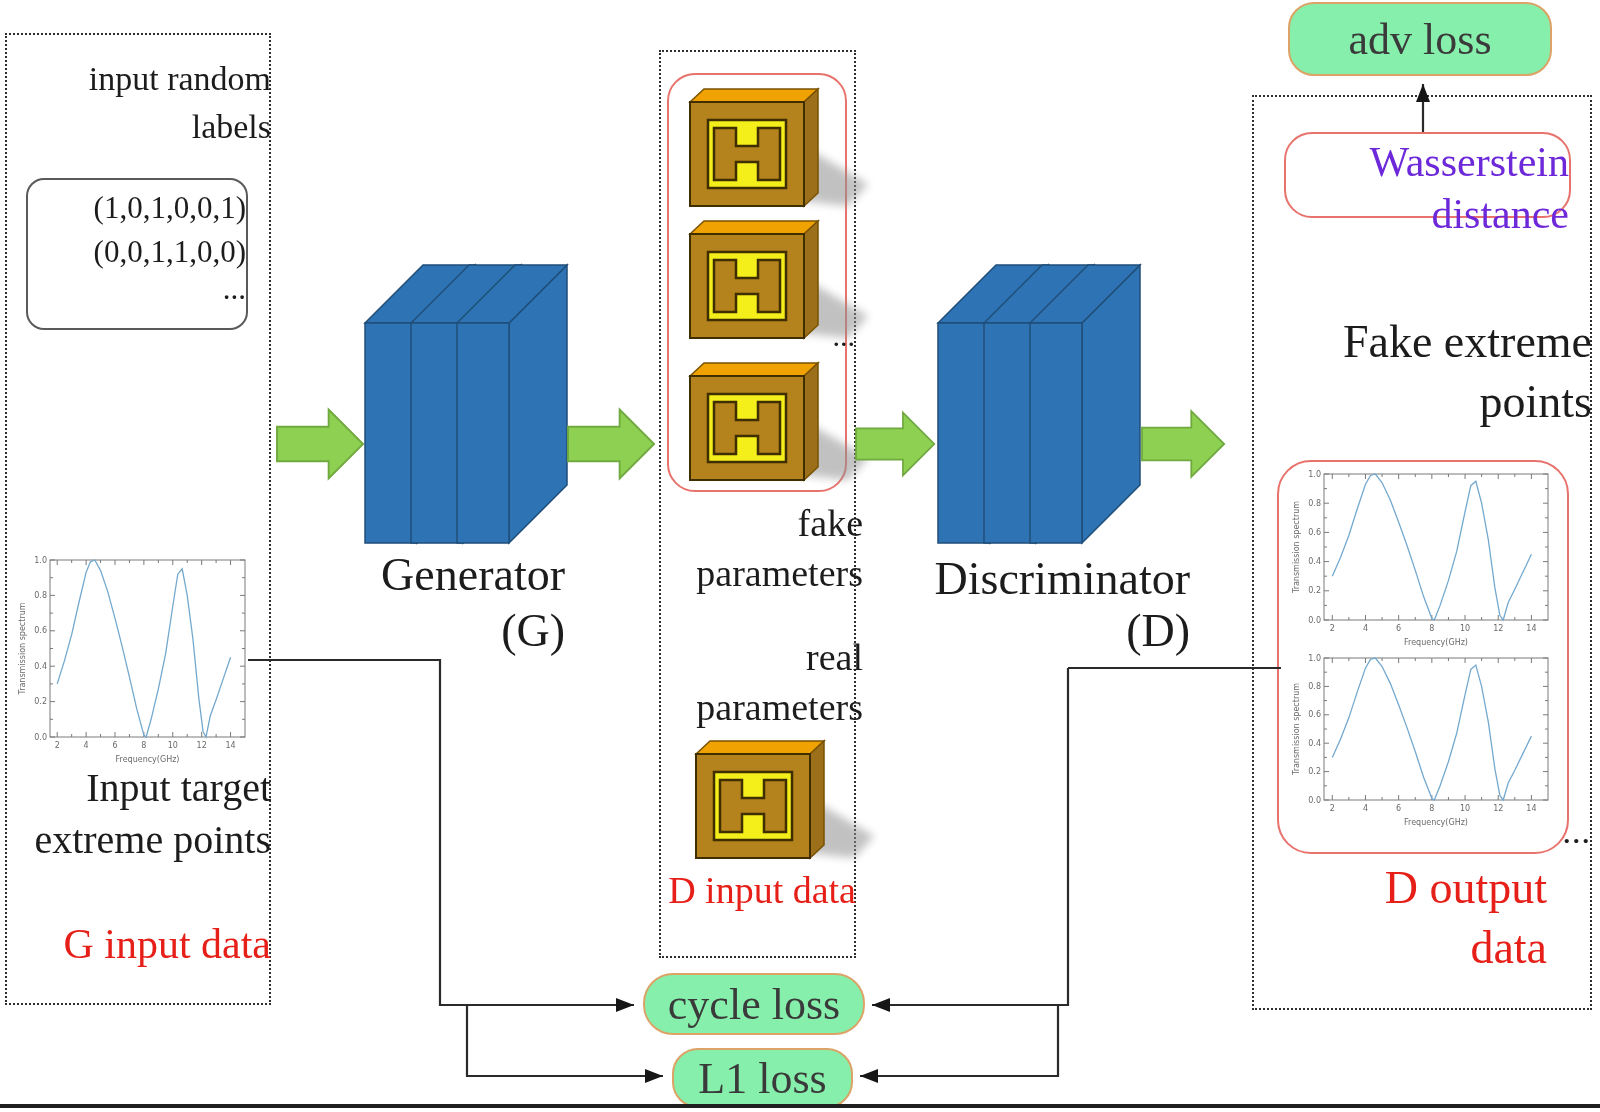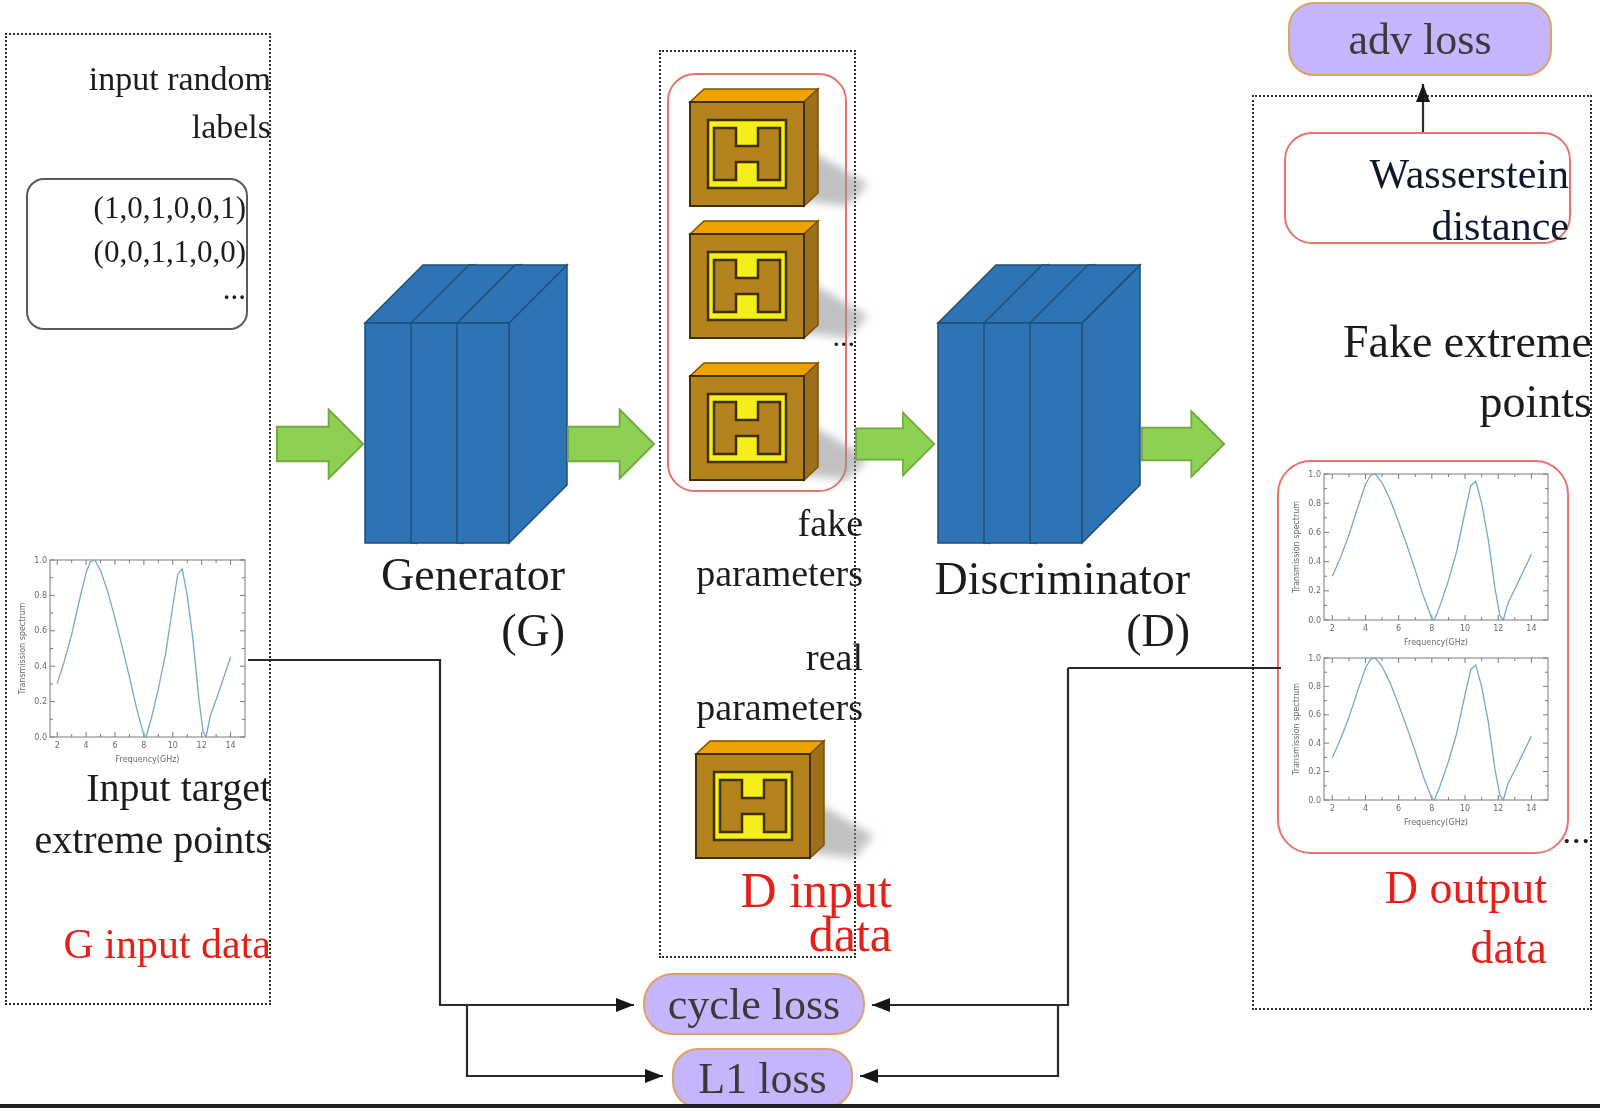--- a/index.html
+++ b/index.html
@@ -2,21 +2,21 @@
 <html><head>
 <meta charset="utf-8">
 <style>
   html,body{margin:0;padding:0;background:#fff;}
   #canvas{position:relative;width:1600px;height:1112px;background:#ffffff;overflow:hidden;
           font-family:"Liberation Serif","DejaVu Serif",serif;color:#1c1c1c;}
   .abs{position:absolute;}
   .t{text-align:right;}
   .dotted{border:2px dotted #2e2e2e;box-sizing:border-box;}
   .redround{border:2px solid #e8736d;border-radius:28px;box-sizing:border-box;background:transparent;}
-  .lossbox{background:#c4b5fd;border:2px solid #dca366;border-radius:26px;box-sizing:border-box;
+  .lossbox{background:#86efac;border:2px solid #dca366;border-radius:26px;box-sizing:border-box;
            color:#3a3a3a;display:flex;align-items:center;justify-content:center;}
   .redtext{color:#e62019;}
   .tick{font:8px "DejaVu Sans",sans-serif;fill:#6a6a6a;}
   svg{display:block;overflow:visible;}
   #overlay{pointer-events:none;}
 </style>
 </head>
 <body>
 
 <div id="canvas">
@@ -166,21 +166,21 @@
       <use href="#hblock"></use>
     </svg>
 
   <div class="abs t" style="left:652px;top:498px;width:211px;font-size:38px;line-height:50px;">fake parameters</div>
   <div class="abs t" style="left:652px;top:632px;width:211px;font-size:38px;line-height:50px;">real parameters</div>
 
   <svg class="abs" style="left:688px;top:738px;" width="190" height="132" viewBox="0 0 190 132">
       <use href="#hblock"></use>
     </svg>
 
-  <div class="abs t redtext" style="left:695px;top:868px;width:197px;font-size:50px;line-height:44px;">D input data</div>
+  <div class="abs t redtext" style="left:659px;top:868px;width:197px;font-size:38px;line-height:44px;">D input data</div>
 
   <svg class="abs" style="left:856px;top:404px;" width="80" height="80" viewBox="0 0 92 84">
       <use href="#greenarrow"></use>
     </svg>
 
   <svg class="abs" style="left:938px;top:253px;" width="205" height="295" viewBox="0 0 205 295">
       <use href="#bluestack"></use>
     </svg>
 
   <div class="abs t" style="left:880px;top:552px;width:310px;font-size:46px;">Discriminator</div>
@@ -189,21 +189,21 @@
   <svg class="abs" style="left:1142px;top:402px;" width="84" height="84" viewBox="0 0 92 84">
       <use href="#greenarrow"></use>
     </svg>
 
   <div class="abs lossbox" style="left:1288px;top:2px;width:264px;height:74px;font-size:44px;">
     <span>adv loss</span>
   </div>
 
   <div class="abs dotted" style="left:1252px;top:95px;width:340px;height:915px;"></div>
 
-  <div class="abs redround t" style="left:1284px;top:132px;width:287px;height:112px;font-size:42px;line-height:52px;color:#0f172a;padding-top:14px;">Wasserstein distance</div>
+  <div class="abs redround t" style="left:1284px;top:132px;width:287px;height:86px;font-size:42px;line-height:52px;color:#6d28d9;padding-top:2px;">Wasserstein distance</div>
 
   <div class="abs t" style="left:1252px;top:312px;width:340px;font-size:46px;line-height:60px;">Fake extreme points</div>
 
   <div class="abs redround" style="left:1277px;top:460px;width:292px;height:394px;border-radius:34px;"></div>
 
   <svg class="abs" style="left:1290px;top:466px;" width="266" height="182" viewBox="0 0 266 182">
       <rect x="34" y="8" width="224" height="146" fill="none" stroke="#7a7a7a" stroke-width="1"></rect>
       <line x1="42.2962962962963" y1="154" x2="42.2962962962963" y2="149" stroke="#7a7a7a"></line>
       <line x1="42.2962962962963" y1="8" x2="42.2962962962963" y2="13" stroke="#7a7a7a"></line>
       <text x="42.2962962962963" y="165" text-anchor="middle" class="tick">2</text>

